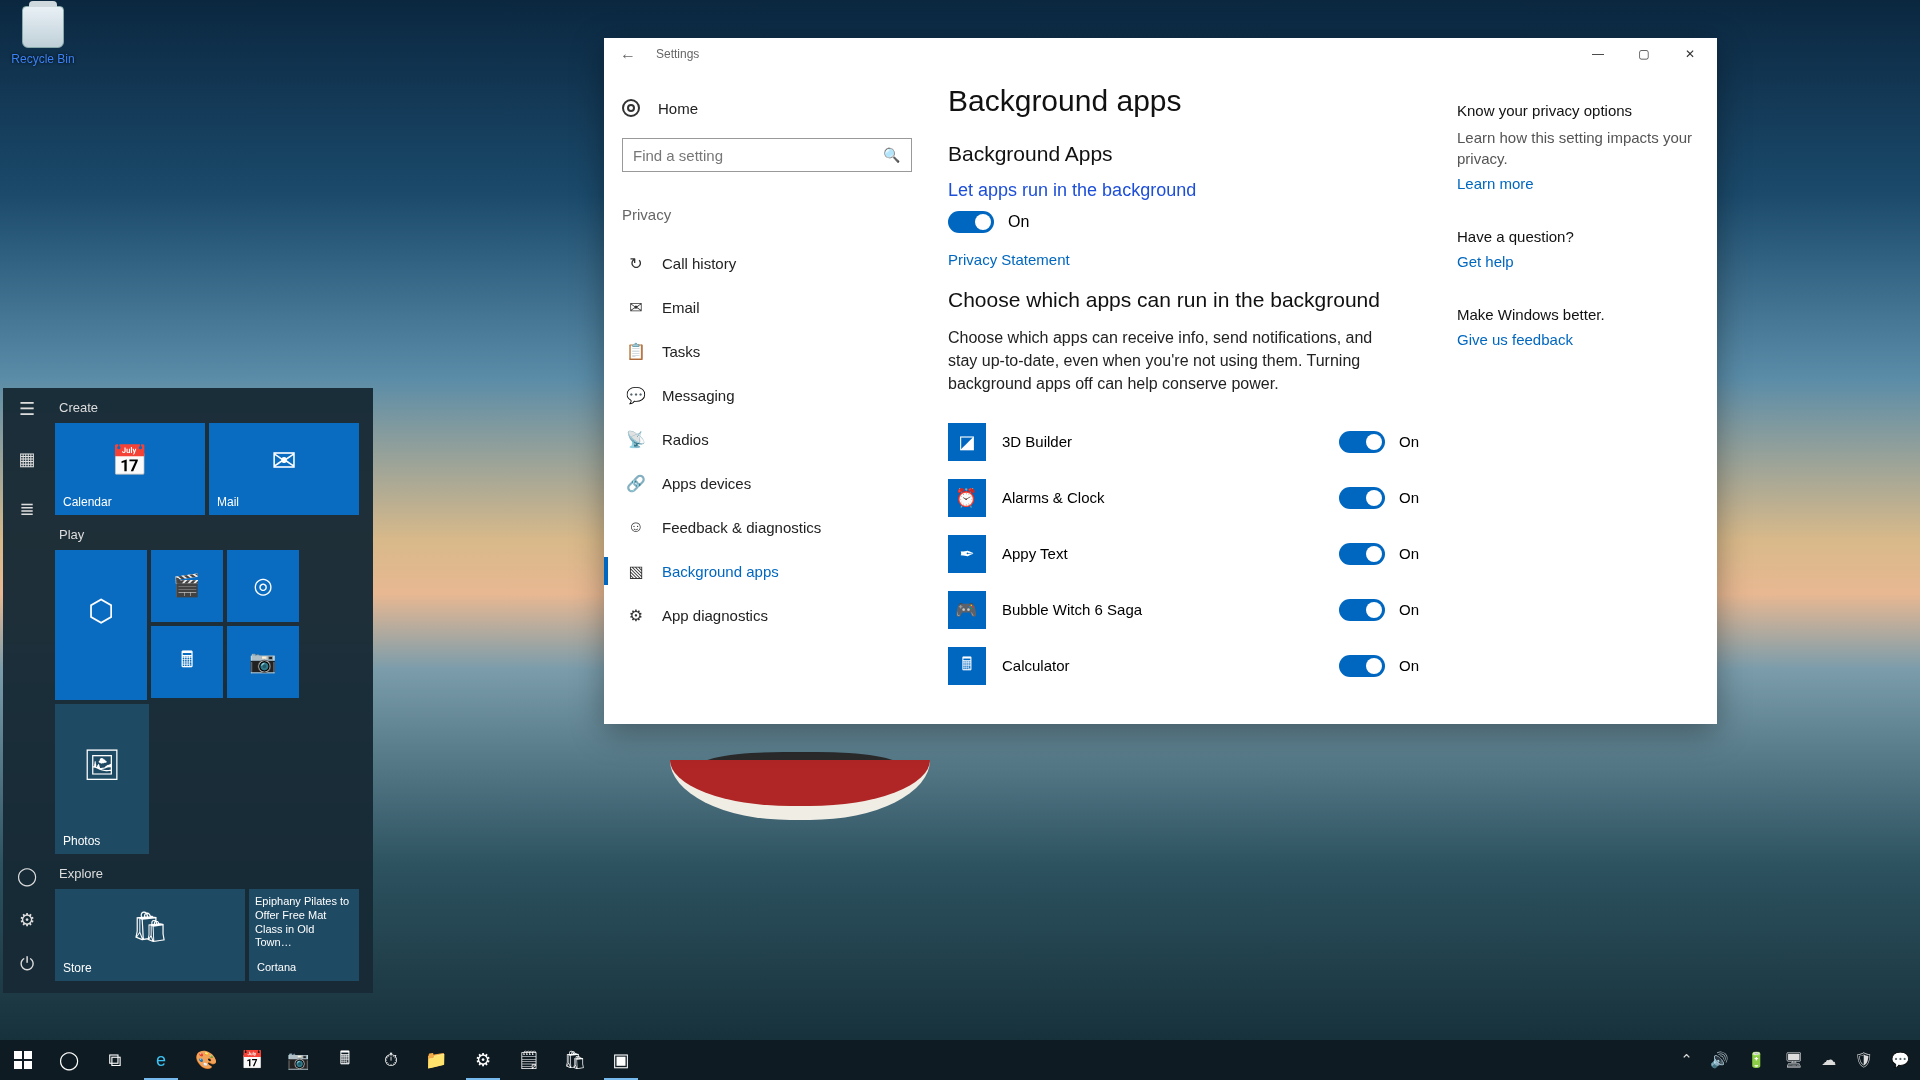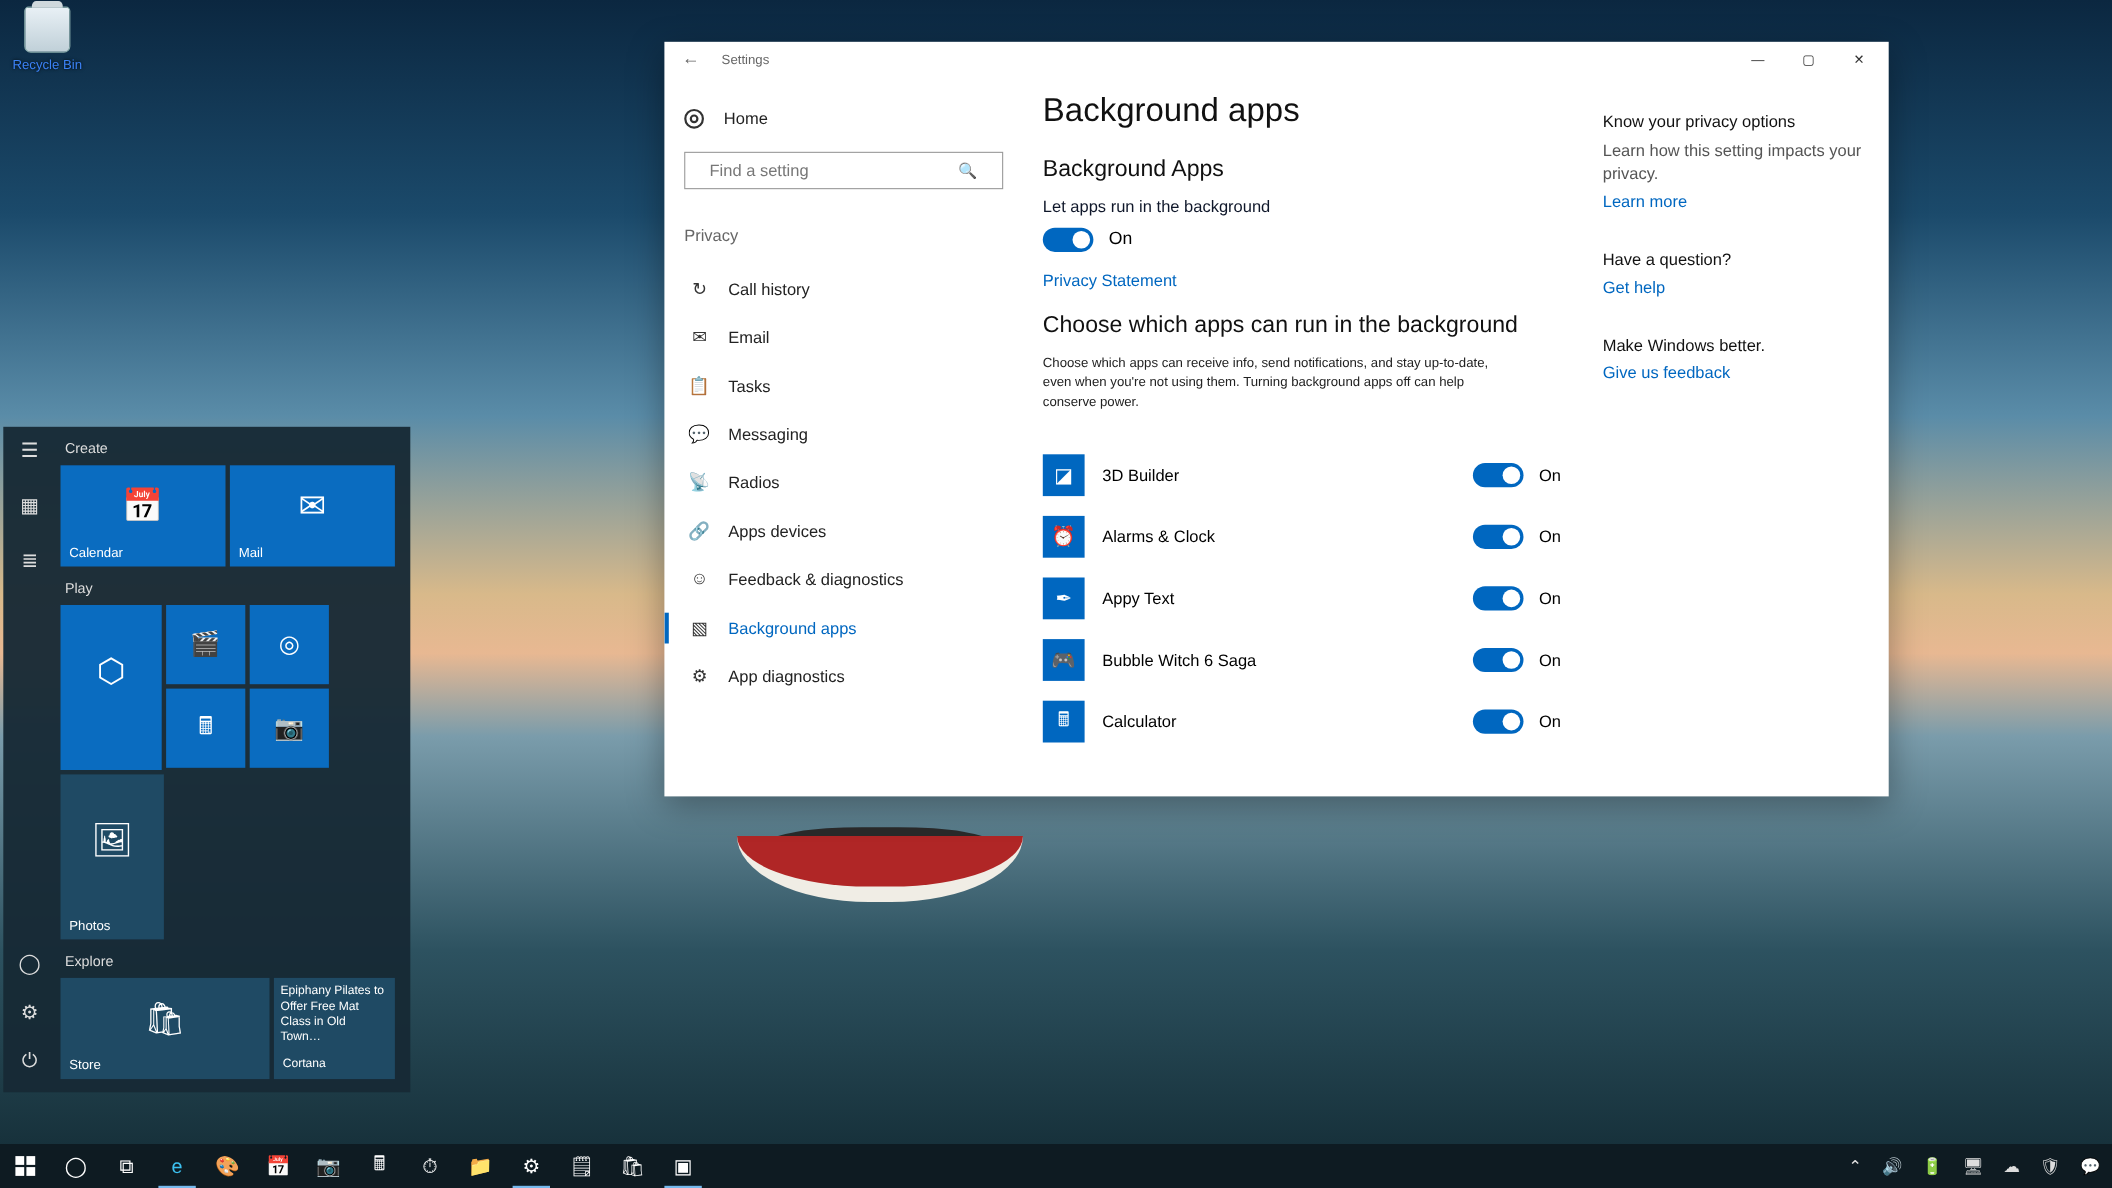--- a/index.html
+++ b/index.html
@@ -21,38 +21,38 @@
 .titlebar{height:32px;display:flex;align-items:center;padding:0 4px;color:#666;font-size:12px;}
 .titlebar .back{width:40px;text-align:center;font-size:16px;cursor:default;}
 .titlebar .title{margin-left:8px;}
 .titlebar .spacer{flex:1;}
 .winbtn{width:46px;height:32px;line-height:32px;text-align:center;font-size:12px;color:#333;}
 .settings-body{flex:1;display:flex;overflow:hidden;}
 .sb-left{width:320px;padding:18px 12px 0 18px;}
 .home-row{display:flex;align-items:center;gap:18px;height:40px;font-size:15px;color:#222;}
 .gear-icon{width:18px;height:18px;border:2px solid #333;border-radius:50%;position:relative;}
 .gear-icon::before{content:"";position:absolute;inset:3px;border:2px solid #333;border-radius:50%;}
-.searchbox{margin-top:10px;border:1px solid #999;height:34px;display:flex;align-items:center;padding:0 22px;color:#777;font-size:15px;justify-content:space-between;}
+.searchbox{margin-top:10px;border:1px solid #999;height:34px;display:flex;align-items:center;padding:0 10px;color:#777;font-size:15px;justify-content:space-between;}
 .search-icon{font-size:14px;color:#777;}
 .section-label{margin-top:34px;color:#666;font-size:15px;}
 .nav{margin-top:18px;}
 .nav-item{display:flex;align-items:center;gap:16px;height:44px;padding-left:4px;font-size:15px;color:#222;position:relative;}
 .nav-item .ico{width:20px;text-align:center;color:#333;font-size:16px;}
 .nav-item.selected{color:#0067c0;}
 .nav-item.selected::before{content:"";position:absolute;left:-18px;top:8px;bottom:8px;width:4px;background:#0067c0;}
 
 .sb-main{flex:1;padding:14px 30px 0 24px;overflow:hidden;}
 .h1{font-size:30px;font-weight:400;color:#111;margin-bottom:24px;}
 .h2{font-size:21px;font-weight:400;color:#111;margin-bottom:14px;}
-.lbl{font-size:15px;color:#0f172a;margin-bottom:10px;}
+.lbl{font-size:18px;color:#1d4ed8;margin-bottom:10px;}
 .toggle-row{display:flex;align-items:center;gap:14px;margin-bottom:18px;}
 .toggle{width:46px;height:22px;border-radius:11px;background:#0067c0;position:relative;}
 .toggle::after{content:"";position:absolute;right:3px;top:3px;width:16px;height:16px;border-radius:50%;background:#fff;}
 .link{color:#0067c0;font-size:15px;margin-bottom:20px;display:inline-block;}
-.desc{font-size:12px;color:#222;line-height:1.45;margin-bottom:30px;max-width:430px;}
+.desc{font-size:16px;color:#222;line-height:1.45;margin-bottom:18px;max-width:430px;}
 .app-row{display:flex;align-items:center;height:56px;}
 .app-icon{width:38px;height:38px;background:#0067c0;display:flex;align-items:center;justify-content:center;color:#fff;font-size:18px;margin-right:16px;}
 .app-name{flex:0 0 290px;font-size:15px;}
 .app-spacer{flex:1;}
 .app-state{font-size:15px;margin-left:14px;}
 
 .sb-right{width:268px;padding:32px 20px 11px 8px;font-size:15px;}
 .sb-right .rt{font-weight:400;color:#111;margin-bottom:8px;}
 .sb-right .rd{color:#555;margin-bottom:6px;line-height:1.4;}
 .sb-right .rl{color:#0067c0;margin-bottom:36px;display:block;}

